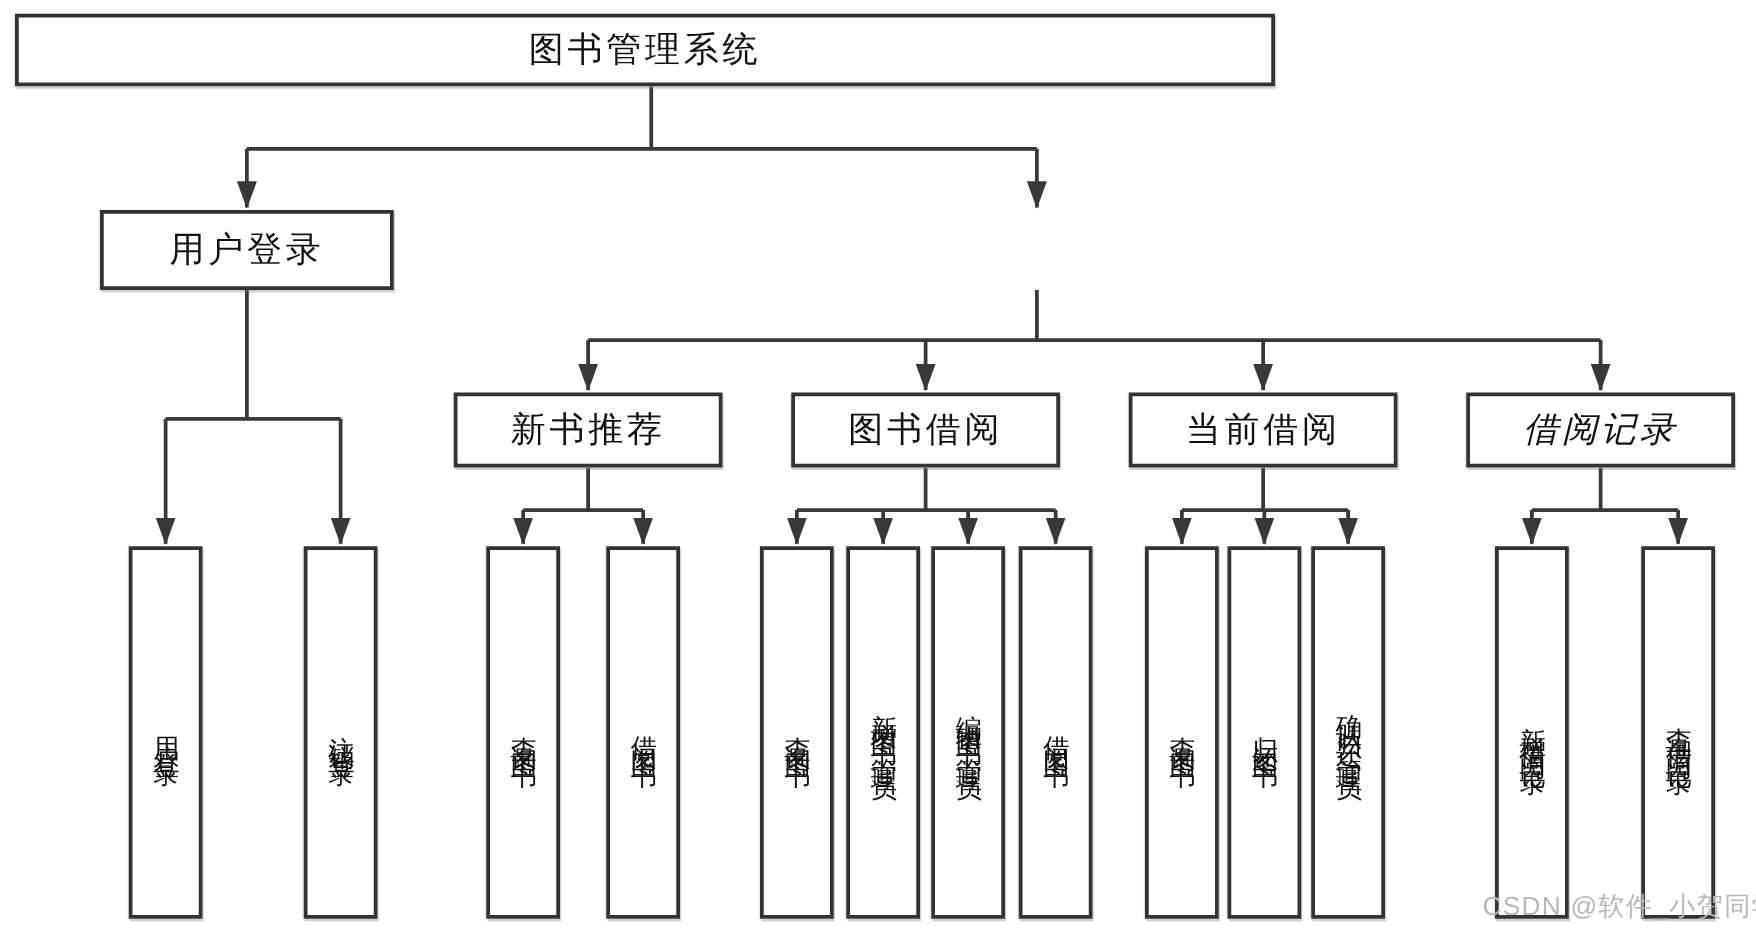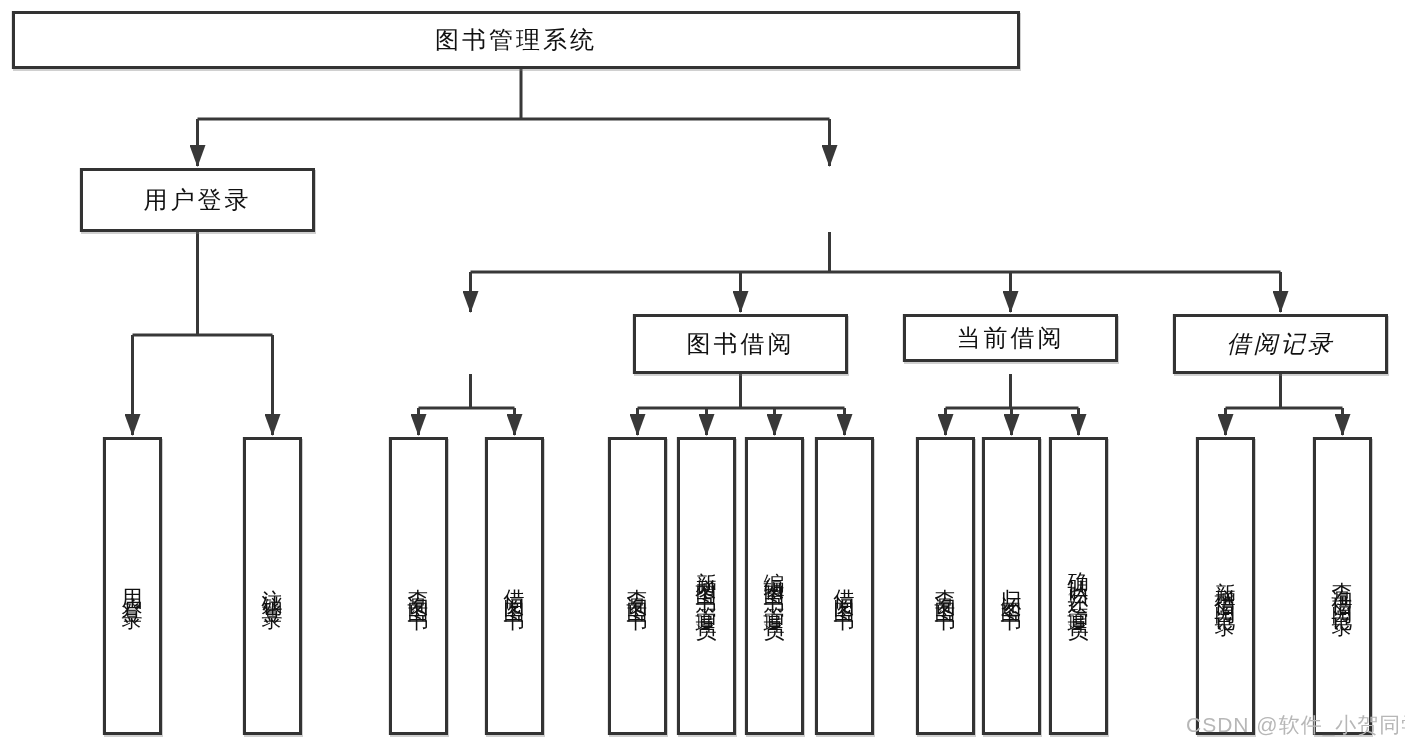--- a/index.html
+++ b/index.html
@@ -33,21 +33,21 @@
     box-sizing: border-box;
     background: #ffffff;
     border: 3px solid #333333;
     display: flex;
     align-items: center;
     justify-content: center;
     color: #111111;
     box-shadow: 1px 2px 0 rgba(120,120,120,0.35), -1px 0 0 rgba(160,160,160,0.25);
   }
   .h {
-    font-size: 24px;
+    font-size: 28px;
     letter-spacing: 3px;
     white-space: nowrap;
   }
   .v {
     writing-mode: vertical-rl;
     text-orientation: mixed;
     font-size: 21px;
     letter-spacing: 7px;
     line-height: 1;
   }
@@ -105,22 +105,23 @@
 
     <path class="wire" d="M1280.5 374 V408 M1225.5 408 H1342.5"></path>
     <path class="wire" d="M1225.5 408 V435" marker-end="url(#arw)"></path>
     <path class="wire" d="M1342.5 408 V435" marker-end="url(#arw)"></path>
   </svg>
 
   <div class="box h" style="left:12px; top:11px; width:1008px; height:58px;">图书管理系统</div>
 
   <div class="box h" style="left:80px; top:168px; width:235px; height:64px;">用户登录</div>
 
+  <div class="box h" style="left:363px; top:314px; width:215px; height:60px;">新书推荐</div>
   <div class="box h" style="left:633px; top:314px; width:215px; height:60px;">图书借阅</div>
-  <div class="box h" style="left:903px; top:314px; width:215px; height:48px;">当前借阅</div>
+  <div class="box h" style="left:903px; top:314px; width:215px; height:60px;">当前借阅</div>
   <div class="box h" style="left:1173px; top:314px; width:215px; height:60px;font-style:italic;">借阅记录</div>
 
   <div class="box v" style="left:103px; top:437px; width:59px; height:298px;">用户登录</div>
   <div class="box v" style="left:243px; top:437px; width:59px; height:298px;">注销登录</div>
 
   <div class="box v" style="left:389px; top:437px; width:59px; height:298px;">查询图书</div>
   <div class="box v" style="left:485px; top:437px; width:59px; height:298px;">借阅图书</div>
 
   <div class="box v" style="left:608px; top:437px; width:59px; height:298px;">查询图书</div>
   <div class="box v" style="left:677px; top:437px; width:59px; height:298px;">新增图书（管理员）</div>

